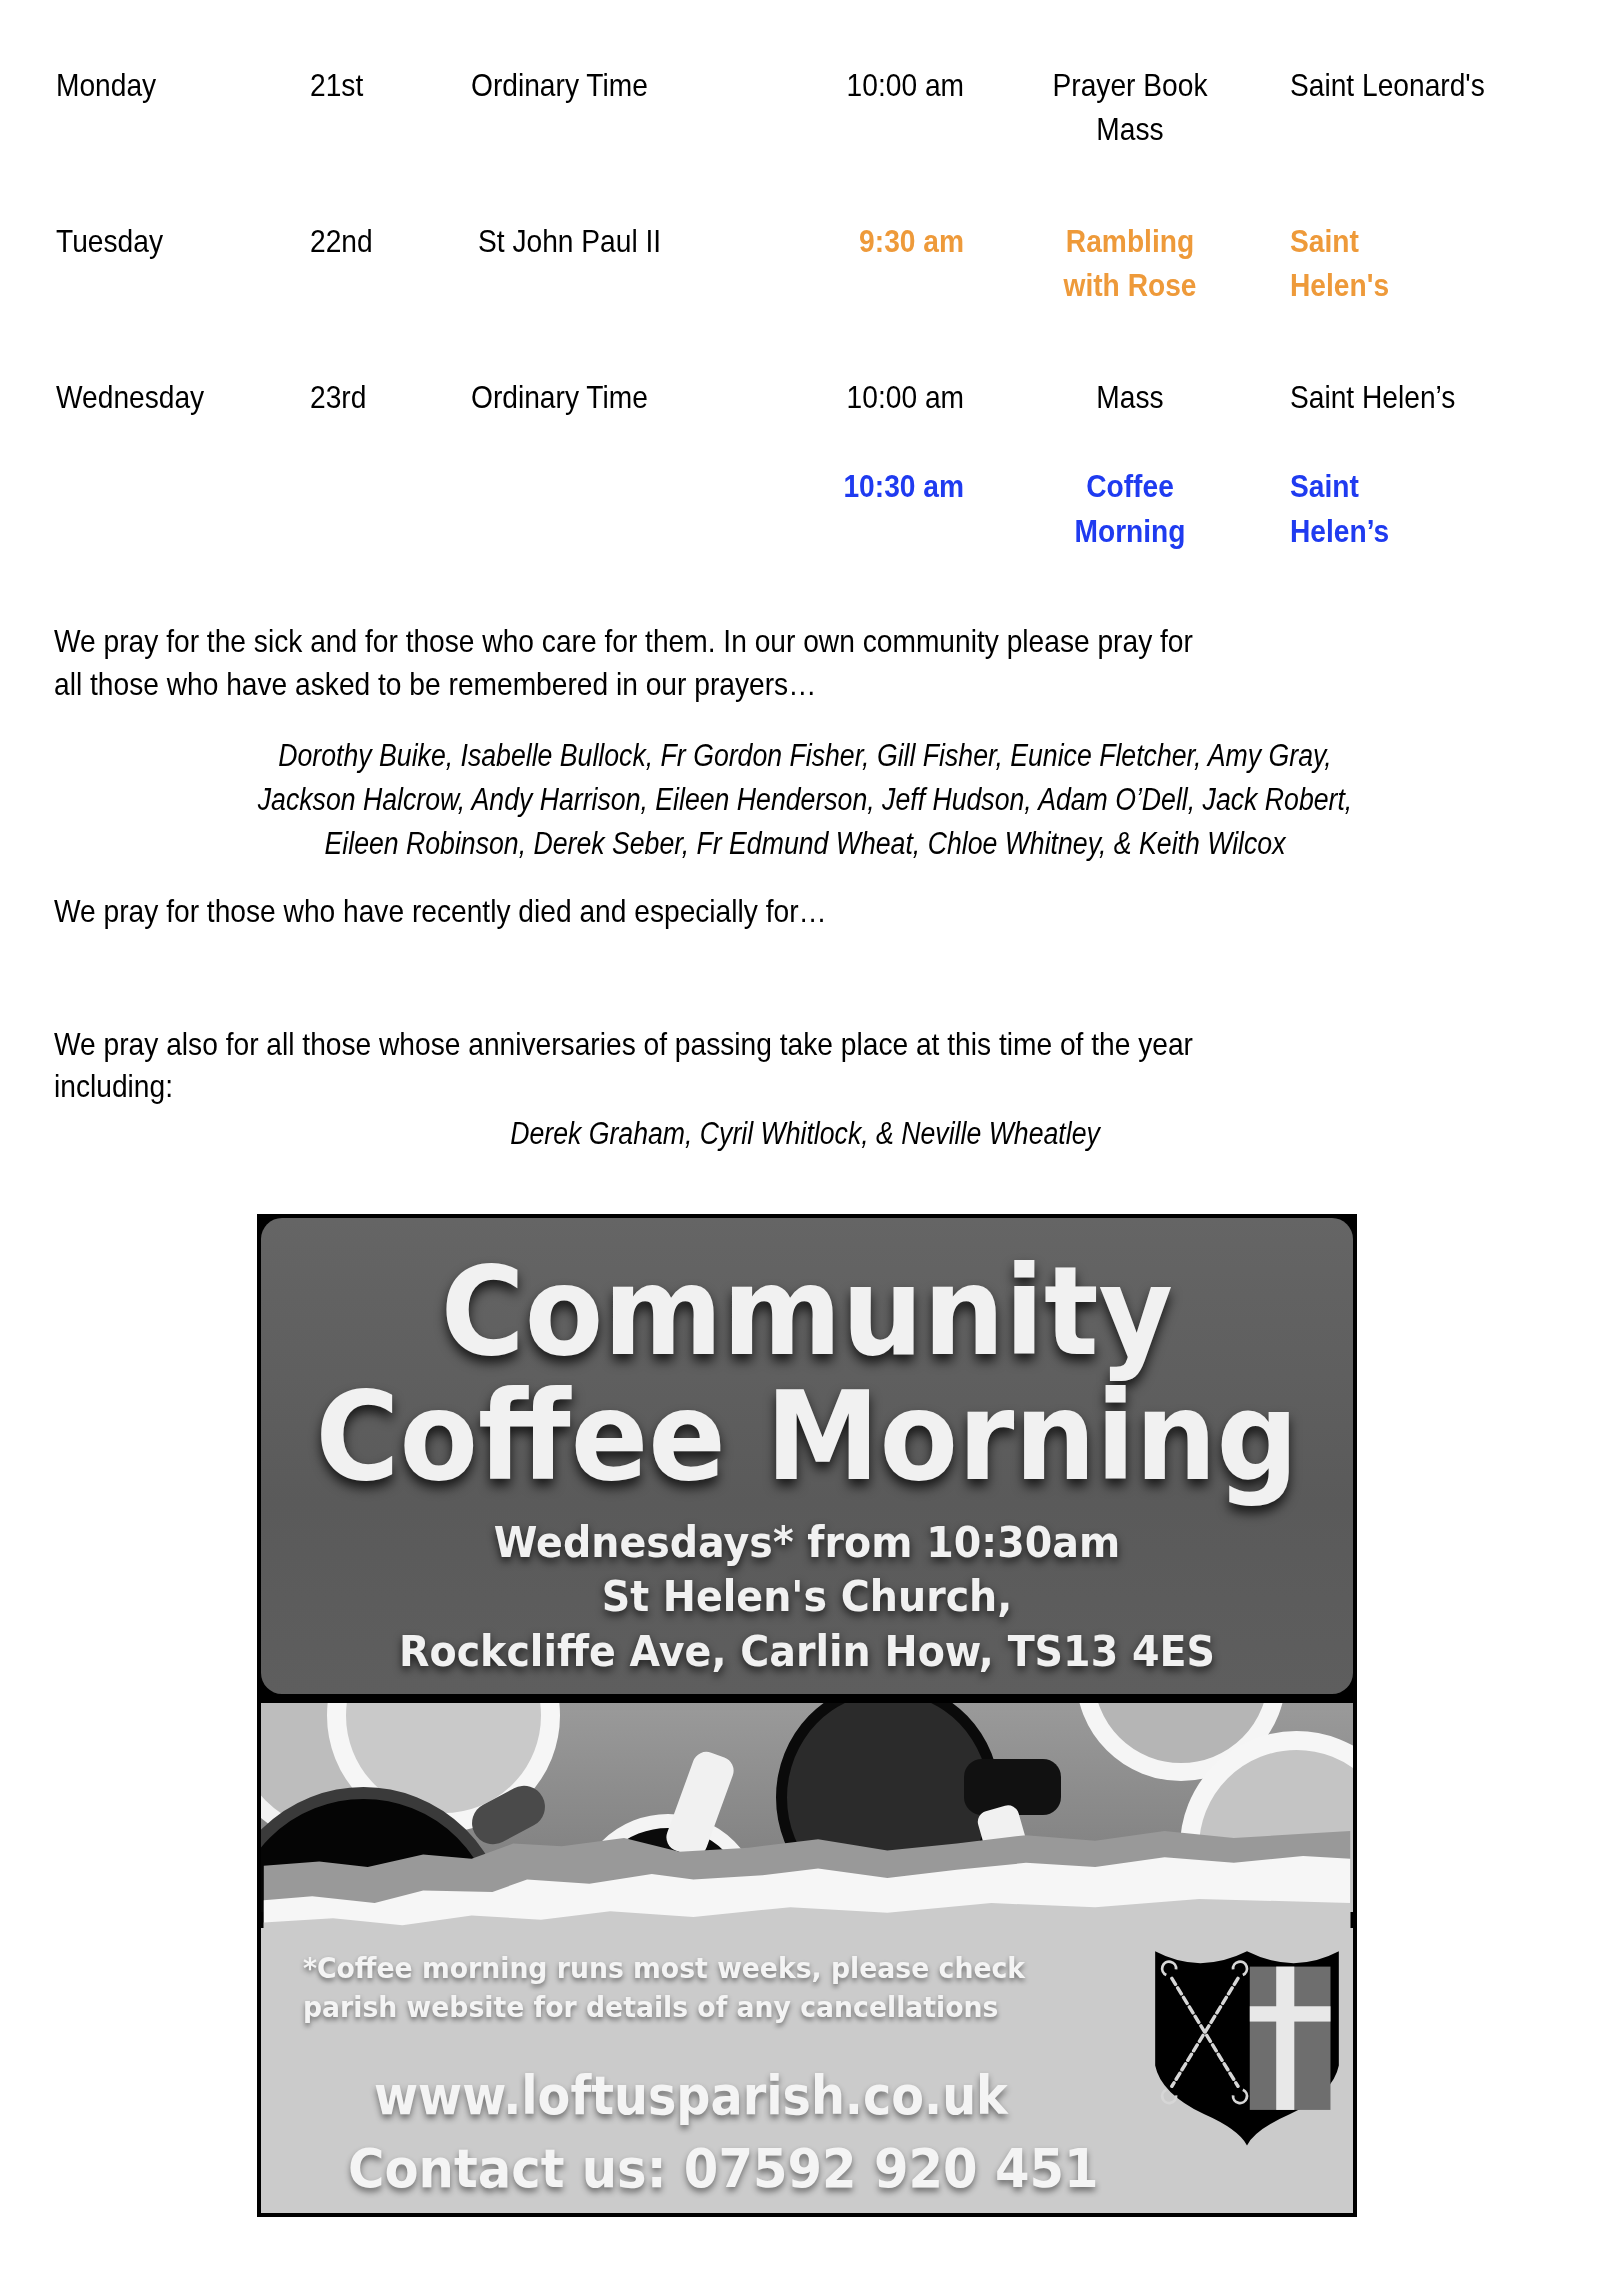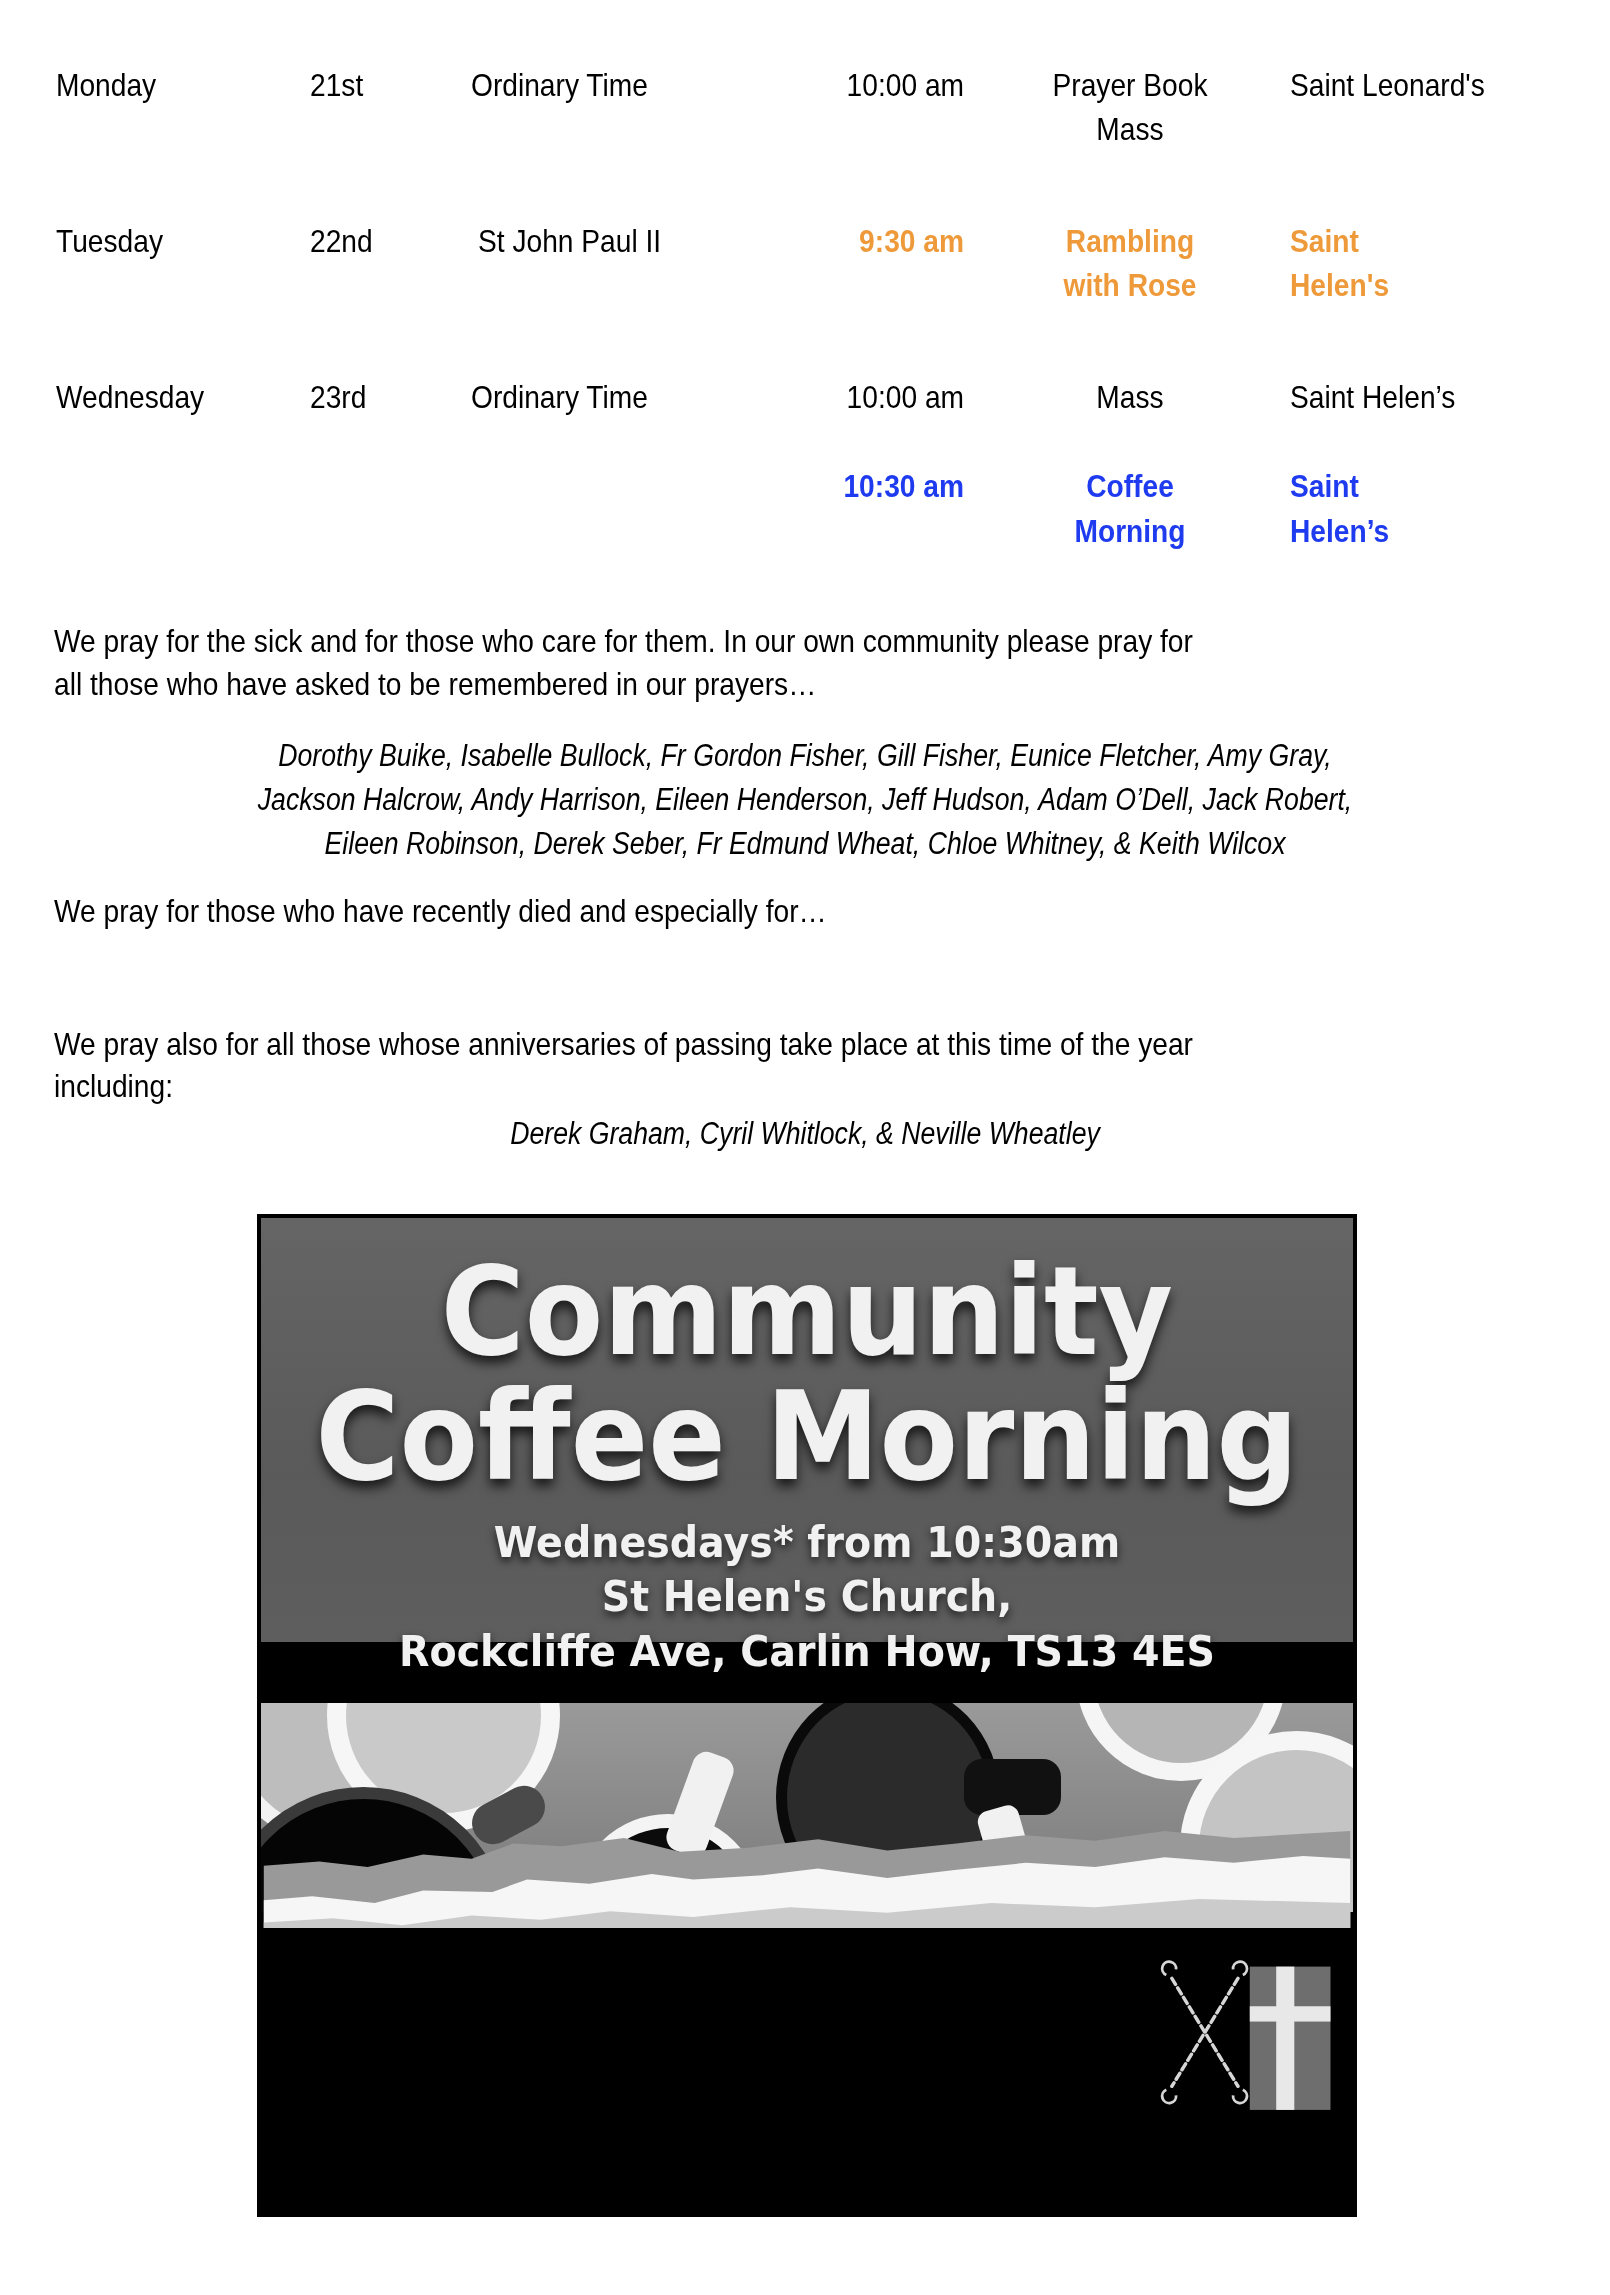--- a/index.html
+++ b/index.html
@@ -13,22 +13,22 @@
   .cell.right { text-align:right; transform-origin:right top; }
   .orange { color:#EE9A3A; font-weight:bold; }
   .blue { color:#1F3BF0; font-weight:bold; }
 
   
   .para { position:absolute; left:54px; font-size:32px; line-height:43px; transform:scaleX(0.88); transform-origin:left top; white-space:nowrap; }
   .names { position:absolute; left:0; width:1610px; text-align:center; font-size:31px; line-height:44px; font-style:italic; white-space:nowrap; transform:scaleX(0.86); transform-origin:805px top; }
 
   
   .flyer { position:absolute; left:257px; top:1214px; width:1092px; height:995px; border:4.9px solid #000; background:#000; overflow:hidden; }
-  .flyer-top { position:absolute; left:0; top:0; width:1092px; height:424px; background:#5e5e5e;
-               background-image:linear-gradient(180deg,#656565 0%,#5a5a5a 60%,#5e5e5e 100%); }
+  .flyer-top { position:absolute; left:0; top:0; width:1092px; height:476px; background:#5e5e5e;
+               background-image:linear-gradient(180deg,#656565 0%,#5a5a5a 60%,#5e5e5e 100%);border-radius:21px; }
   .flyer-photo { position:absolute; left:0; top:485px; width:1092px; height:209px; background:#8a8a8a; overflow:hidden; }
   .flyer-bottom { position:absolute; left:0; top:668px; width:1092px; height:327px; background:#cbcbcb; }
   .title-line { position:absolute; left:0; width:1092px; text-align:center; color:#f1f1f1; font-weight:bold;
                 font-family:"DejaVu Sans", sans-serif; text-shadow:0 7px 12.5px rgba(0,0,0,0.75); white-space:nowrap; }
   .sub-line { position:absolute; left:0; width:1092px; text-align:center; color:#f1f1f1; font-weight:bold;
               font-family:"DejaVu Sans", sans-serif; font-size:43px; line-height:56px; text-shadow:0 4.2px 8.4px rgba(0,0,0,0.7); white-space:nowrap; transform:scaleX(0.92); transform-origin:546px top; }
   .note-line { position:absolute; left:42px; color:#f4f4f4; font-weight:bold; font-family:"DejaVu Sans", sans-serif;
                font-size:29px; line-height:39px; text-shadow:0 2.8px 5.6px rgba(0,0,0,0.45); white-space:nowrap; transform:scaleX(0.92); transform-origin:left top; }
   .web-line { position:absolute; color:#f4f4f4; font-weight:bold; font-family:"DejaVu Sans", sans-serif;
               text-shadow:0 3.5px 7px rgba(0,0,0,0.45); white-space:nowrap; transform-origin:left top; }
@@ -118,20 +118,26 @@
     <div class="mug" style="left:815px; top:-132px; width:174px; height:174px; background:#b5b5b5; border:18px solid #f5f5f5;"></div>
     <div class="mug" style="left:919px; top:28px; width:195px; height:195px; background:#c4c4c4; border:19.5px solid #f6f6f6;"></div>
   </div>
 
   <svg class="abs" style="left:0; top:613px;" width="1092" height="97" viewBox="0 0 1568 140">
     <path d="M0,50 L80,44 L150,52 L230,34 L300,40 L360,18 L430,22 L520,10 L600,30 L700,24 L800,12 L900,28 L1000,18 L1100,6 L1200,14 L1300,0 L1400,10 L1500,4 L1568,0 L1568,140 L0,140 Z" fill="#999999"></path>
     <path d="M0,100 L70,94 L160,104 L230,86 L330,88 L380,70 L470,76 L560,62 L620,70 L720,64 L800,54 L900,68 L1000,56 L1100,46 L1200,52 L1300,38 L1400,46 L1500,36 L1568,40 L1568,140 L0,140 Z" fill="#f6f6f6"></path>
     <path d="M0,132 L100,126 L200,136 L300,122 L400,128 L500,116 L620,124 L760,110 L900,118 L1050,104 L1200,110 L1350,98 L1568,104 L1568,140 L0,140 Z" fill="#cbcbcb"></path>
   </svg>
 
+  <div class="flyer-bottom" style="top:710px; height:285px;">
+    <div class="note-line" style="top:21px;">*Coffee morning runs most weeks, please check</div>
+    <div class="note-line" style="top:60px;">parish website for details of any cancellations</div>
+    <a class="web-line" style="left:113px; top:136px; font-size:53px; line-height:63px; transform:scaleX(0.9); color:#f4f4f4; text-decoration:none;">www.loftusparish.co.uk</a>
+    <div class="web-line" style="left:87px; top:209px; font-size:54px; line-height:64px; transform:scaleX(0.92);">Contact us: 07592 920 451</div>
+  </div>
 
   <svg class="abs" style="left:890px; top:729px;" width="192" height="202" viewBox="0 0 276 290">
     <path d="M6,6 Q70,40 138,6 Q206,40 270,6 L270,170 Q262,210 200,240 Q150,262 138,285 Q126,262 76,240 Q14,210 6,170 Z" fill="#000"></path>
 
     <rect x="142" y="28" width="116" height="206" fill="#6e6e6e"></rect>
     <rect x="180" y="28" width="26" height="206" fill="#e8e8e8"></rect>
     <rect x="142" y="85" width="116" height="22" fill="#e8e8e8"></rect>
 
     <g stroke="#d6d6d6" stroke-width="5" fill="none" stroke-dasharray="10 6" stroke-linecap="round">
       <path d="M30,45 L125,200"></path>

